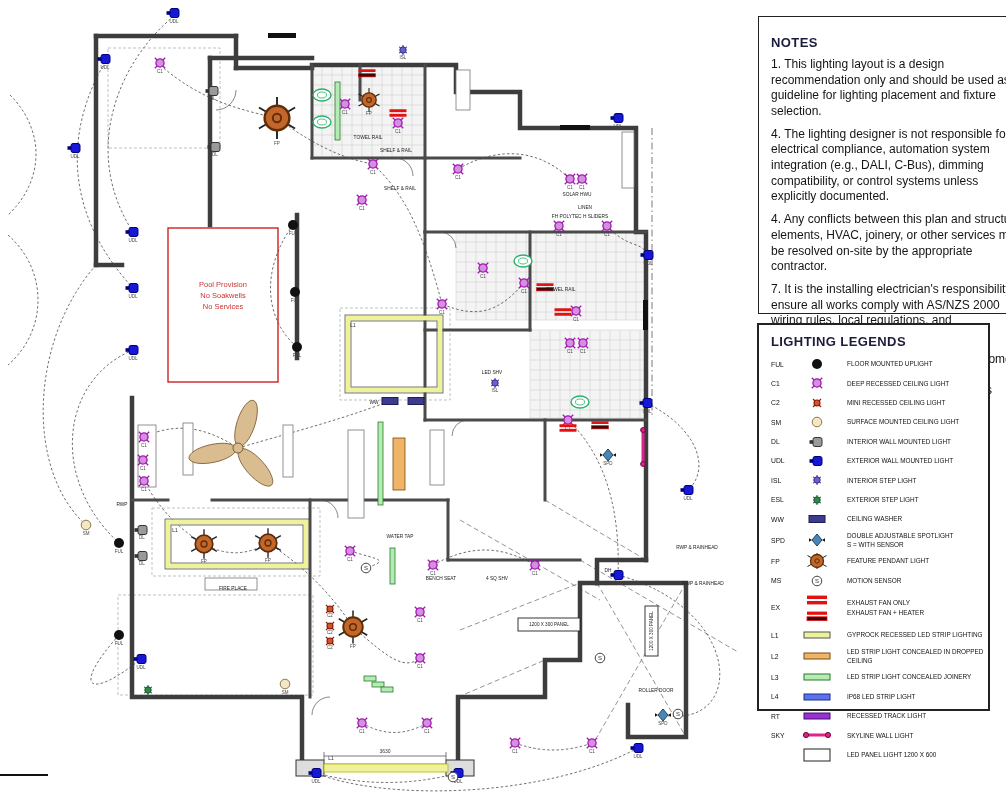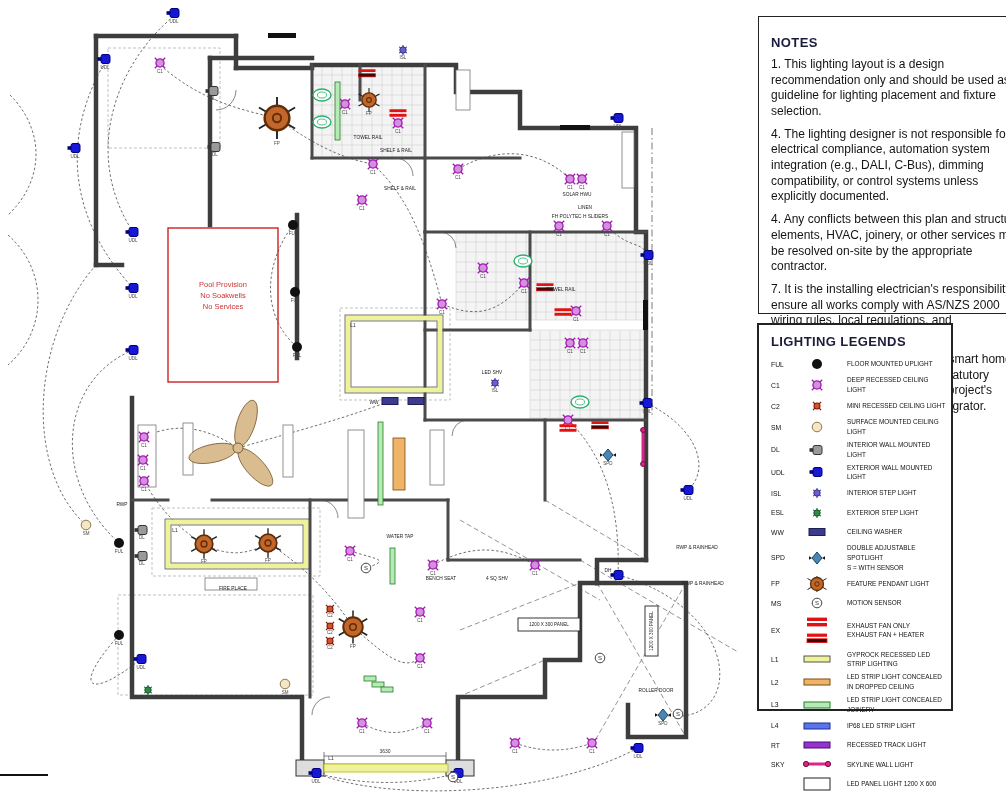--- a/index.html
+++ b/index.html
@@ -1,20 +1,20 @@
 <!DOCTYPE html>
 <html><head>
 <meta charset="utf-8">
 <style>
   html,body{margin:0;padding:0;background:#fff}
   #app{position:relative;width:1006px;height:799px;background:#fff;overflow:hidden;
        font-family:"Liberation Sans",sans-serif}
   .panel{position:absolute;background:#fff;border:1px solid #222;box-sizing:border-box}
   #notes-panel{left:758px;top:16px;width:280px;height:298px;padding:18px 12px 8px 12px}
-  #legend-panel{left:757px;top:323px;width:196px;height:388px;border-width:2px;padding:9px 2px 6px 12px}
+  #legend-panel{left:757px;top:323px;width:233px;height:388px;border-width:2px;padding:9px 2px 6px 12px}
   .panel-title{font-size:13px;font-weight:bold;color:#1b1b3c;letter-spacing:.4px;margin:0 0 7px 0}
   .note{font-size:12px;line-height:1.3;color:#141414;margin:0 0 7.5px 0}
   .lg-row{display:flex;align-items:center;margin-bottom:3.4px;min-height:12px}
   .lg-code{width:30px;font-size:6.8px;color:#111;flex:none}
   .lg-sym{width:46px;flex:none;display:flex;align-items:center}
   .lg-label{font-size:6.4px;color:#111;line-height:1.5}
   #plan{position:absolute;left:0;top:0}
   #page-line{position:absolute;left:0;top:774px;width:48px;height:2px;background:#111}
   .wall{stroke:#3d3d3d;stroke-width:4.5;fill:none;stroke-linecap:square}
   .iwall{stroke:#4a4a4a;stroke-width:3;fill:none;stroke-linecap:square}

